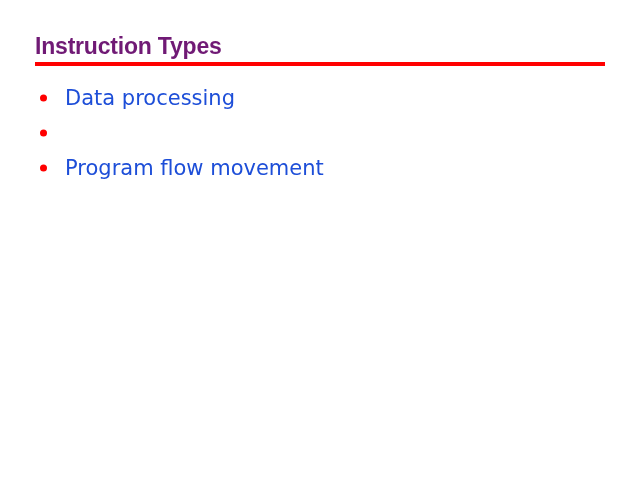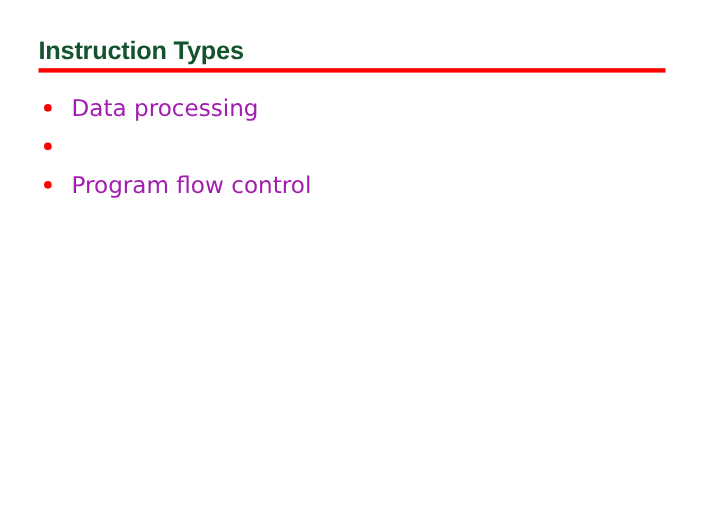--- a/index.html
+++ b/index.html
@@ -26,21 +26,21 @@
   
   .slide-title {
     position: absolute;
     left: 35px;
     top: 33px;
     font-family: "Liberation Sans", sans-serif;
     font-weight: bold;
     font-size: 23px;
     line-height: 26px;
     letter-spacing: -0.2px;
-    color: #14532d;
+    color: #701a75;
     white-space: nowrap;
   }
 
   
   .title-rule {
     position: absolute;
     left: 35px;
     top: 62px;
     width: 570px;
     height: 4px;
@@ -75,21 +75,21 @@
     height: 7px;
     border-radius: 50%;
     background: #ff0000;
   }
 
   .bullet-text {
     font-family: "DejaVu Sans", sans-serif;
     font-weight: normal;
     font-size: 21px;
     line-height: 26px;
-    color: #a21caf;
+    color: #1d4ed8;
     white-space: nowrap;
   }
 </style>
 </head>
 <body>
 
 <div class="slide">
 
   <div class="slide-title">Instruction Types</div>
 
@@ -102,20 +102,20 @@
       <span class="bullet-text">Data processing</span>
     </li>
 
     <li class="bullet-item">
       <span class="bullet-marker"></span>
     </li>
 
 
     <li class="bullet-item">
       <span class="bullet-marker"></span>
-      <span class="bullet-text">Program flow control</span>
+      <span class="bullet-text">Program flow movement</span>
     </li>
 
   </ul>
 
   <div class="slide-body-empty"></div>
 
 </div>
 
 </body></html>

